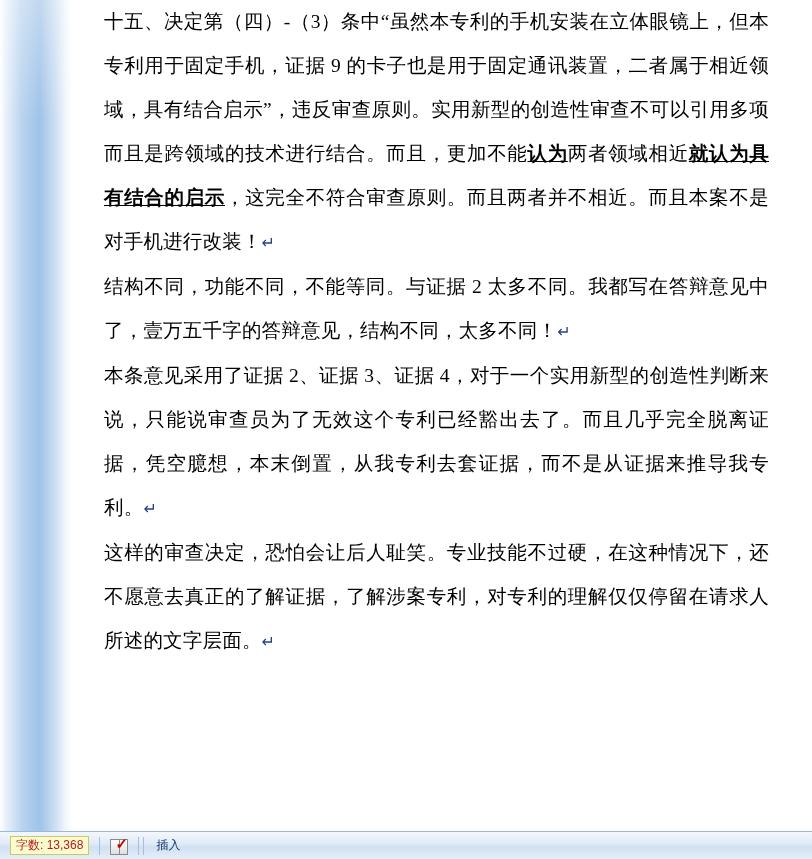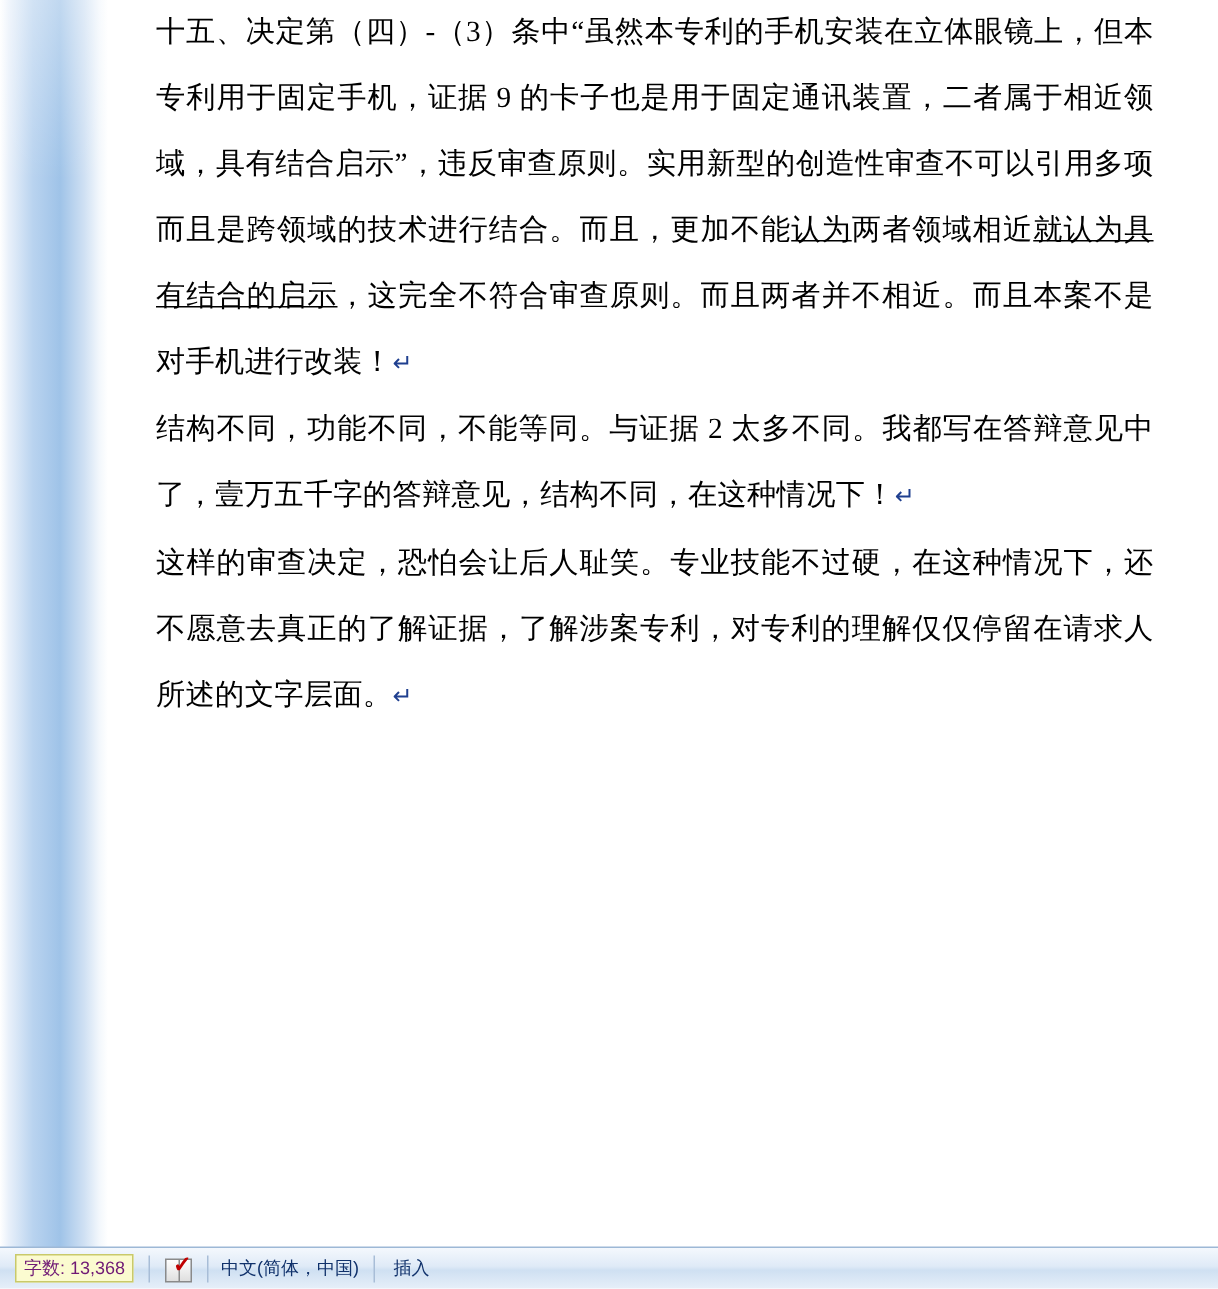--- a/index.html
+++ b/index.html
@@ -60,21 +60,21 @@
     line-height: 44px;
     color: #000000;
     text-align: justify;
     text-justify: inter-ideograph;
     letter-spacing: 0.2px;
   }
   p.para.first {
     text-indent: 0;
   }
   .b { font-weight: normal; }
-  .bu { font-weight: normal; text-decoration: underline; }
+  .bu { font-weight: bold; text-decoration: underline; }
   .wavy {
     text-decoration: underline;
     text-decoration-style: wavy;
     text-underline-offset: 3px;
   }
   .pilcrow {
     color: #1f3f8f;
     font-size: 16px;
     vertical-align: baseline;
   }
@@ -103,21 +103,21 @@
   }
   .sb-sep {
     width: 1px;
     height: 18px;
     background: #a8bdd7;
     margin: 0 2px;
   }
   .sb-wordcount {
     background: #fbfbd0;
     border: 1px solid #c9c96a;
-    color: #701a75;
+    color: #b91c1c;
     height: 17px;
     display: flex;
     align-items: center;
     padding: 0 5px;
     margin-left: 2px;
     font-size: 12px;
     text-align: center;
   }
   .sb-icon {
     width: 18px;
@@ -152,35 +152,35 @@
 <div id="app">
 
   <div class="left-gutter">
     <div class="left-gutter-inner"></div>
   </div>
 
   <div class="page"></div>
 
   <div class="page-body">
     <p class="para first" id="para-0"><span>十五、决定第（四）-（3）条中“虽然本专利的手机安装在立体眼镜上，但本专利用于固定手机，证据 9 的卡子也是用于固定通讯装置，二者属于相近领域，具有结合启示”，违反审查原则。实用新型的创造性审查不可以引用多项而且是跨领域的技术进行结合。而且，更加</span><span class="b">不能</span><span class="bu">认为</span><span class="b">两者领域相近</span><span class="bu">就认为具有结合的启示</span><span>，这完全不符合审查原则。而且两者并不相近。</span><span class="b">而且本案不是对手机进行改装！</span><span class="pilcrow">↵</span></p>
-    <p class="para" id="para-2"><span class="b">结构不同，功能不同，不能等同。与证据 2 太多不同。</span><span>我都写在答辩意见中了，壹万五千字的答辩意见，</span><span class="b">结构不同</span><span>，在这种情况下！</span><span class="pilcrow">↵</span></p>
+    <p class="para" id="para-2"><span class="b">结构不同，功能不同，不能等同。与证据 2 太多不同。</span><span>我都写在答辩意见中了，壹万五千字的答辩意见，</span><span class="b">结构不同</span><span>，太多不同！</span><span class="pilcrow">↵</span></p>
+    <p class="para" id="para-3"><span>本条意见采用了证据 2、证据 3、证据 4，对于一个实用新型的创造性判断来说，只能说审查员为了无效这个专利已经豁出去了。而且几乎完全脱离证据，凭空臆想，本末倒置，从我专利去套证据，而不是从证据来推导我专利。</span><span class="pilcrow">↵</span></p>
     <p class="para" id="para-4"><span>这样的审查决定，恐怕会让后人耻笑。专业技能不过硬，在这种情况下，还不愿意去真正的了解证据，了解涉案专利，对专利的理解仅仅停留在请求人所述的文字层面。</span><span class="pilcrow">↵</span></p>
 
   </div>
 
   <div class="statusbar">
     <div class="sb-cell">
       <span class="sb-wordcount">字数: 13,368</span>
     </div>
     <div class="sb-sep"></div>
     <div class="sb-cell">
       <span class="sb-icon">
         <span class="book-icon" style="position:absolute;left:0;top:2px;"></span>
         <span class="check-icon" style="position:absolute;left:5px;top:-1px;">✓</span>
       </span>
     </div>
     <div class="sb-sep"></div>
-    <div class="sb-cell sb-lang">中文(简体，中国)</div>
     <div class="sb-sep"></div>
     <div class="sb-cell sb-insert">插入</div>
   </div>
 
 </div>
 
 </body></html>

